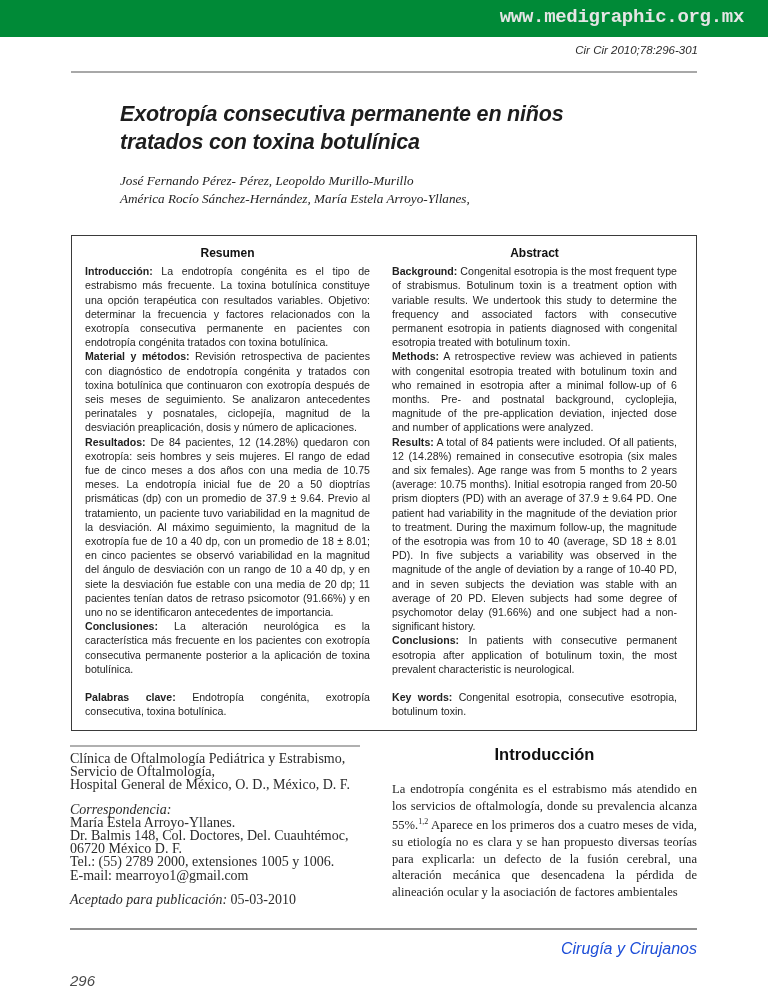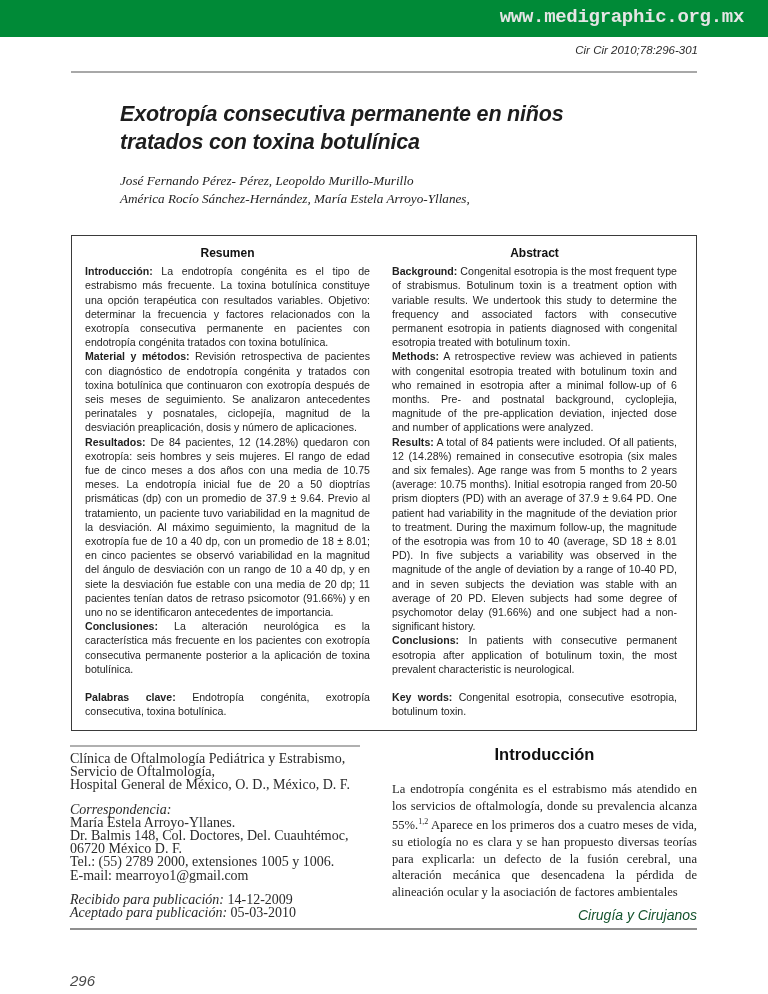--- a/index.html
+++ b/index.html
@@ -175,24 +175,24 @@
     position: absolute;
     left: 70px;
     top: 972px;
     font-size: 15px;
     font-style: italic;
     color: #4a4a4a;
   }
   .journal-name {
     position: absolute;
     right: 71px;
-    top: 907px;
-    font-size: 14px;
-    font-style: italic;
-    color: #14532d;
+    top: 940px;
+    font-size: 16px;
+    font-style: italic;
+    color: #1d4ed8;
   }
 </style>
 </head>
 <body>
 
 <div class="banner">
   <div class="banner-url">www.medigraphic.org.mx</div>
 </div>
 
 <div class="citation">Cir Cir 2010;78:296-301</div>
@@ -233,21 +233,20 @@
 <div class="affil">
   <div>Clínica de Oftalmología Pediátrica y Estrabismo, Servicio de Oftalmología,</div>
   <div>Hospital General de México, O. D., México, D. F.</div>
   <div class="gap"></div>
   <div class="it">Correspondencia:</div>
   <div>María Estela Arroyo-Yllanes.</div>
   <div>Dr. Balmis 148, Col. Doctores, Del. Cuauhtémoc, 06720 México D. F.</div>
   <div>Tel.: (55) 2789 2000, extensiones 1005 y 1006.</div>
   <div>E-mail: mearroyo1@gmail.com</div>
   <div class="gap"></div>
-  <div><span class="it">Recibido para publicación:</span><span> 14-12-2009</span></div>
   <div><span class="it">Aceptado para publicación:</span><span> 05-03-2010</span></div>
 </div>
 
 <div class="intro-col">
   <div class="intro-head">Introducción</div>
   <div class="intro-body"><span>La endotropía congénita es el estrabismo más atendido en los servicios de oftalmología, donde su prevalencia alcanza 55%.</span><sup>1,2</sup><span> Aparece en los primeros dos a cuatro meses de vida, su etiología no es clara y se han propuesto diversas teorías para explicarla: un defecto de la fusión cerebral, una alteración mecánica que desencadena la pérdida de alineación ocular y la asociación de factores ambientales</span></div>
 </div>
 
 <div class="rule-footer"></div>
 <div class="page-num">296</div>

